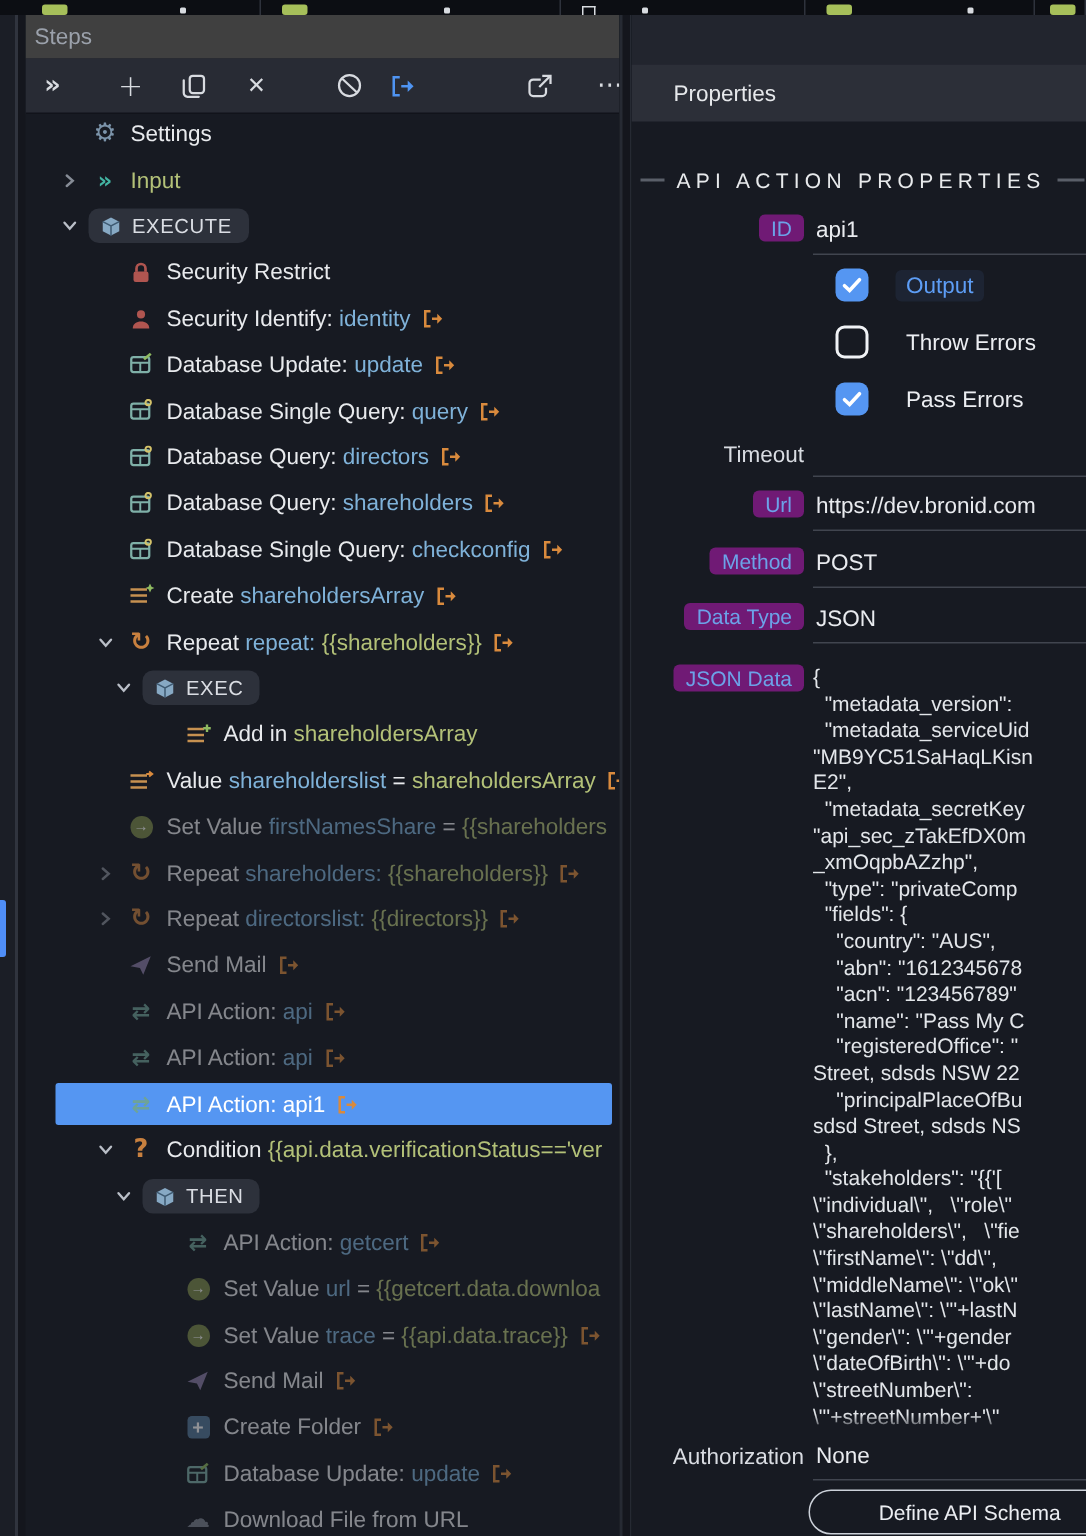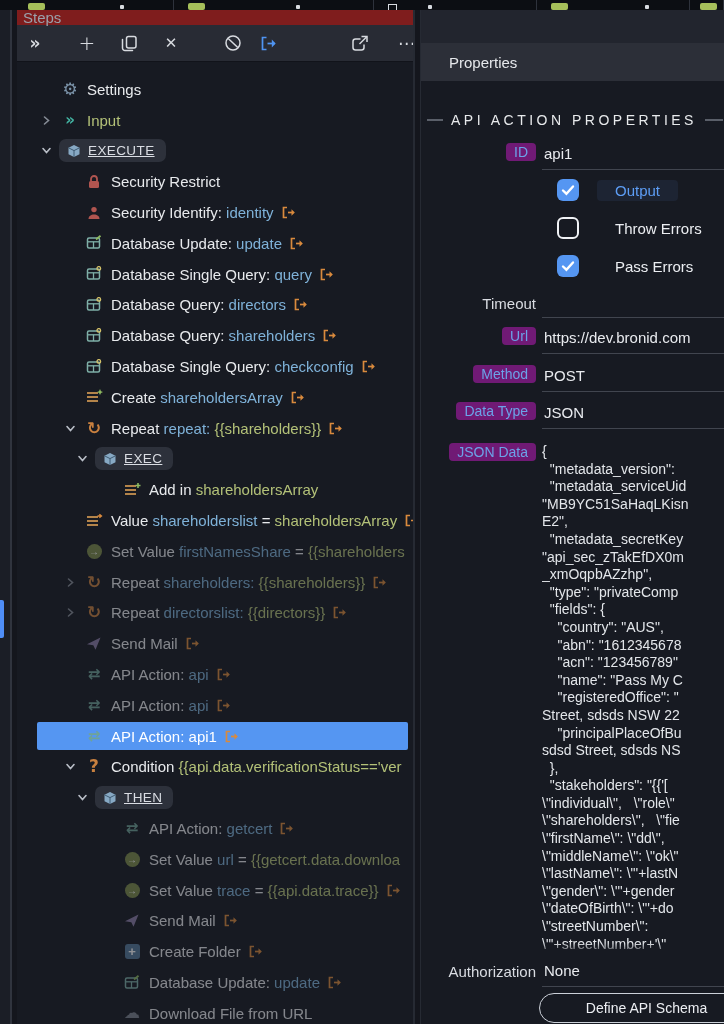--- a/index.html
+++ b/index.html
@@ -13,36 +13,36 @@
   .tabstrip { position:absolute; left:0; top:0; width:724px; height:10px; background:#0c0e13; display:flex; }
   .tabstrip .tab { position:relative; height:10px; border-right:1px solid #2e323c; }
   .tab .badge { position:absolute; bottom:0; width:17px; height:7px; border-radius:2px; background:#a6bf5a; }
   .tab .wdot { position:absolute; bottom:1px; width:4px; height:4px; border-radius:1px; background:#d8dbe0; }
   .tab .wrect { position:absolute; bottom:0; width:9px; height:6px; border:1px solid #d8dbe0; border-bottom:none; background:transparent; }
   
   .rail { position:absolute; left:0; top:10px; width:12px; height:1014px; background:#1b1e26; border-right:2px solid #30343e; }
   .rail-indicator { position:absolute; left:0; top:600px; width:4px; height:38px; background:#4f8ef7; border-radius:0 2px 2px 0; }
   
   .steps-panel { position:absolute; left:17px; top:10px; width:396px; height:1014px; background:#171a22; overflow:hidden; }
-  .steps-header { height:15px; background:#7f1d1d; color:#9ba1ab; display:flex; align-items:center; padding-left:6px; font-size:15px; }
+  .steps-header { height:29px; background:#404040; color:#9ba1ab; display:flex; align-items:center; padding-left:6px; font-size:15px; }
   .steps-toolbar { height:37px; background:#282b34; display:flex; align-items:center; color:#d8dbe0; border-bottom:1px solid #11131a; }
   .tbi { display:flex; align-items:center; justify-content:center; width:20px; height:20px; flex:none; cursor:default; }
   .glyph { font-family:"DejaVu Sans", sans-serif; line-height:1; }
   .tree { position:absolute; left:0; right:0; top:64px; bottom:0; overflow:hidden; }
   .row { position:relative; height:30.8px; display:flex; align-items:center; white-space:nowrap; }
   .row.dim > * { opacity:.52; }
   .row.sel::before { content:""; position:absolute; left:20px; right:5px; top:1px; bottom:2px; background:#5596f2; border-radius:2px; }
   .row > * { position:relative; }
   .lvl0 { padding-left:24px; } .lvl1 { padding-left:48px; }
   .lvl2 { padding-left:60px; } .lvl3 { padding-left:86px; }
   .chev { width:18px; flex:none; display:flex; align-items:center; }
   .icb { width:22px; margin-right:6px; flex:none; display:flex; align-items:center; justify-content:center; }
   .t-w { color:#e8eaed; } .t-b { color:#7fb2d9; } .t-g { color:#b3c178;text-align:right; }
   .row.sel .t-w, .row.sel .t-b, .row.sel .t-g { color:#ffffff; }
-  .pill { display:inline-flex; align-items:center; gap:7px; background:#2d313b; border-radius:7px; padding:4px 11px 4px 8px; color:#dadde3; font-size:13.5px; letter-spacing:.4px;text-decoration:underline; }
+  .pill { display:inline-flex; align-items:center; gap:7px; background:#2d313b; border-radius:7px; padding:4px 11px 4px 8px; color:#dadde3; font-size:13.5px; letter-spacing:.4px; }
   .outic { margin-left:7px; flex:none; display:flex; }
   .sv-circle { width:15px; height:15px; border-radius:50%; background:#7e8c4b; color:#fff; font-size:10px; display:flex; align-items:center; justify-content:center; font-weight:bold; }
   .fp { width:15px; height:15px; border-radius:3px; background:#56799a; color:#fff; font-size:13px; font-weight:bold; display:flex; align-items:center; justify-content:center; line-height:1; }
   
   .splitter { position:absolute; left:413px; top:10px; width:8px; height:1014px; background:#14161d; border-left:2px solid #262a33; border-right:1px solid #262a33; }
   
   .props-panel { position:absolute; left:421px; top:10px; width:303px; height:1014px; background:#171a22; overflow:hidden; }
   .props-topgap { height:33px; background:#22252e; }
   .props-header { height:38px; background:#2c2f38; display:flex; align-items:center; padding-left:28px; color:#e6e8eb; font-size:15px; }
   .props-body { position:absolute; left:0; right:0; top:71px; bottom:0; }
@@ -53,21 +53,21 @@
   .frow { position:absolute; left:0; right:0; display:flex; align-items:flex-start; }
   .flabel { width:115px; flex:none; display:flex; justify-content:flex-end; }
   .lpill { background:#701a75; color:#6ca2e8; font-size:14px; padding:1px 8px; border-radius:4px; }
   .lplain { color:#d9dce2; font-size:15px; padding:3px 0; }
   .fvalue { flex:1; margin-left:6px; padding:2px 0 7px 2px; color:#e9ebef; font-size:15px; border-bottom:1px solid #41454f; min-height:26px; white-space:nowrap; overflow:hidden; }
   .cbgroup { position:absolute; left:136px; top:90px; }
   .cbrow { height:38px; display:flex; align-items:center; }
   .cbox { width:22px; height:22px; border-radius:6px; flex:none; display:flex; align-items:center; justify-content:center; }
   .cbox.on { background:#5596f2; }
   .cbox.off { border:2px solid #f0f2f5; background:transparent; }
-  .cblabel { margin-left:18px; font-size:15px; color:#eceef2; padding:2px 18px; }
+  .cblabel { margin-left:18px; font-size:15px; color:#eceef2; padding:2px 7px; }
   .cblabel.hl { color:#5d9df5; background:#1d2433; border-radius:4px; }
   .jsonblock { position:absolute; left:121px; top:362px; right:0; height:512px; overflow:hidden; color:#e3e6ea; font-size:14px; line-height:17.6px; white-space:pre; }
   .jsonblock::after { content:""; position:absolute; left:0; right:0; bottom:0; height:12px; background:linear-gradient(transparent,#171a22); }
   .schema-btn { position:absolute; top:912px; left:118px; width:215px; height:30px; border:1.5px solid #ccd1d9; border-radius:16px; background:transparent; color:#eceef2; font-size:14px; font-family:"Liberation Sans",sans-serif; display:flex; align-items:center; justify-content:center; }
 </style>
 </head>
 <body>
 
 <div id="app">
 

